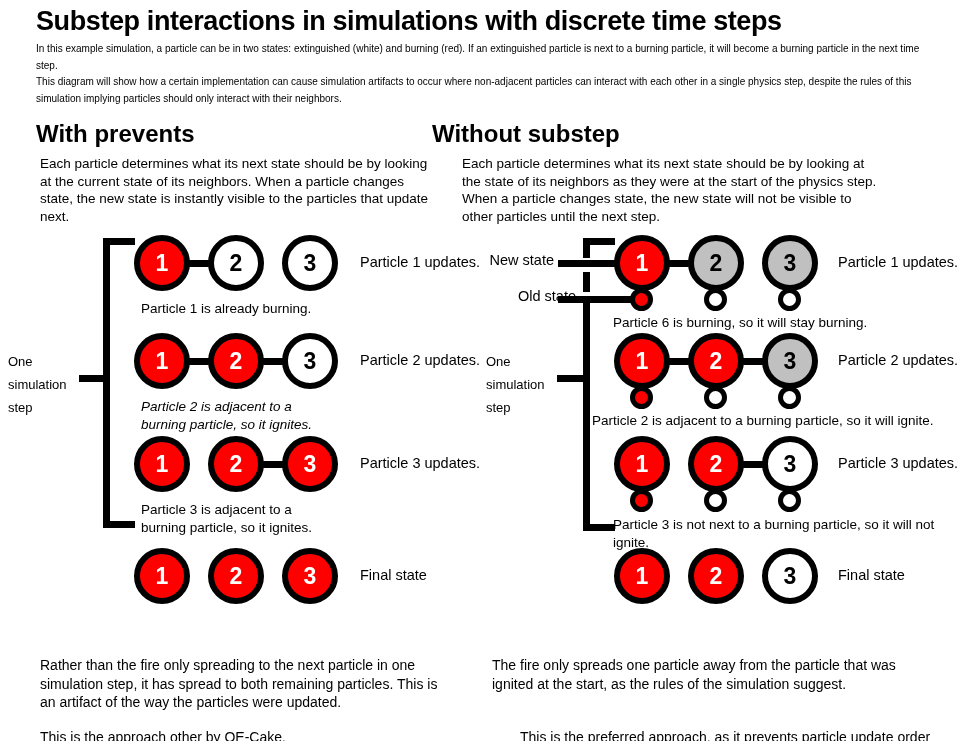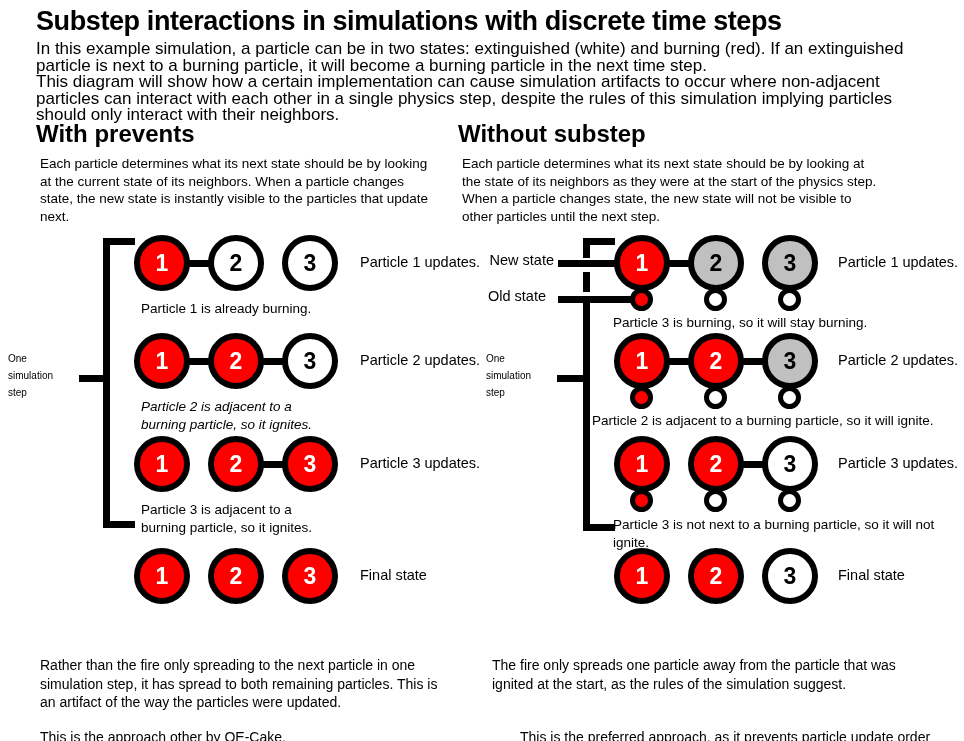--- a/index.html
+++ b/index.html
@@ -22,33 +22,33 @@
   #page-title {
     left: 36px; top: 6px;
     font-size: 27px;
     font-weight: bold;
     letter-spacing: -0.4px;
     white-space: nowrap;
   }
   #intro-block {
     left: 36px; top: 41px;
     width: 900px;
-    font-size: 17px;
+    font-size: 10px;
     line-height: 16.5px;
   }
   #intro-block p { margin: 0; }
 
   
   .col-heading {
     font-size: 24px;
     font-weight: bold;
     white-space: nowrap;
   }
   #heading-with { left: 36px; top: 120px; }
-  #heading-without { left: 458px; top: 120px; }
+  #heading-without { left: 432px; top: 120px; }
 
   .col-desc {
     font-size: 13.5px;
     line-height: 17.5px;
   }
   #desc-with { left: 40px; top: 155px; width: 400px; }
   #desc-without { left: 462px; top: 155px; width: 420px; }
 
   
   .particle {
@@ -115,22 +115,22 @@
   }
   .side-label {
     position: absolute;
     font-size: 14.5px;
     line-height: 17px;
     text-align: right;
     white-space: nowrap;
   }
   .step-label {
     position: absolute;
-    font-size: 10px;
-    line-height: 17px;
+    font-size: 13px;
+    line-height: 23px;
   }
   .footer-note {
     position: absolute;
     font-size: 14px;
     line-height: 18.5px;
     margin-top: 44px;
   }
 </style>
 </head>
 <body>
@@ -218,37 +218,37 @@
 <div class="bracket-v" style="left:583px; top:303px; height:228px;"></div>
 <div class="bracket-h" style="left:583px; top:524px; width:32px;"></div>
 <div class="bracket-h" style="left:557px; top:375px; width:30px;"></div>
 <div class="step-label" style="left:486px; top:350px; width:72px; white-space:pre-line;">One
 simulation
 step</div>
 
 <div class="bracket-h" style="left:558px; top:260px; width:82px;"></div>
 <div class="bracket-h" style="left:558px; top:296px; width:82px;"></div>
 <div class="side-label" style="left:458px; top:252px; width:96px;">New state</div>
-<div class="side-label" style="left:450px; top:288px; width:96px;">Old state</div>
+<div class="side-label" style="left:480px; top:288px; width:96px;">Old state</div>
 
 <div class="link" style="left:667px; top:260px; width:24px;"></div>
 <div class="particle burning" style="left:614px; top:235px;">
     <span>1</span>
   </div>
 <div class="particle undetermined" style="left:688px; top:235px;">
     <span>2</span>
   </div>
 <div class="particle undetermined" style="left:762px; top:235px;">
     <span>3</span>
   </div>
 <div class="dot burning" style="left:630px; top:288px;"></div>
 <div class="dot extinguished" style="left:704px; top:288px;"></div>
 <div class="dot extinguished" style="left:778px; top:288px;"></div>
 <div class="row-label" style="left:838px; top:254px;">Particle 1 updates.</div>
-<div class="note" style="left:613px; top:314px; width:340px; white-space:pre-line;">Particle 3 is burning, so it will stay burning.</div>
+<div class="note" style="left:613px; top:314px; width:340px; white-space:pre-line;">Particle 6 is burning, so it will stay burning.</div>
 
 <div class="link" style="left:667px; top:358px; width:24px;"></div>
 <div class="link" style="left:741px; top:358px; width:24px;"></div>
 <div class="particle burning" style="left:614px; top:333px;">
     <span>1</span>
   </div>
 <div class="particle burning" style="left:688px; top:333px;">
     <span>2</span>
   </div>
 <div class="particle undetermined" style="left:762px; top:333px;">

